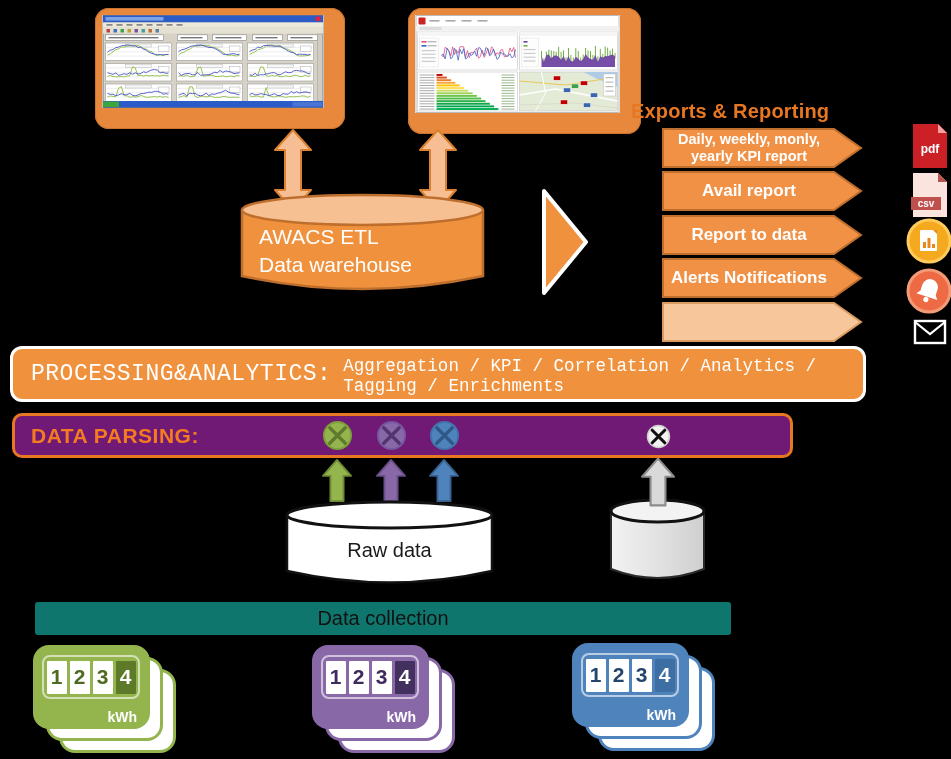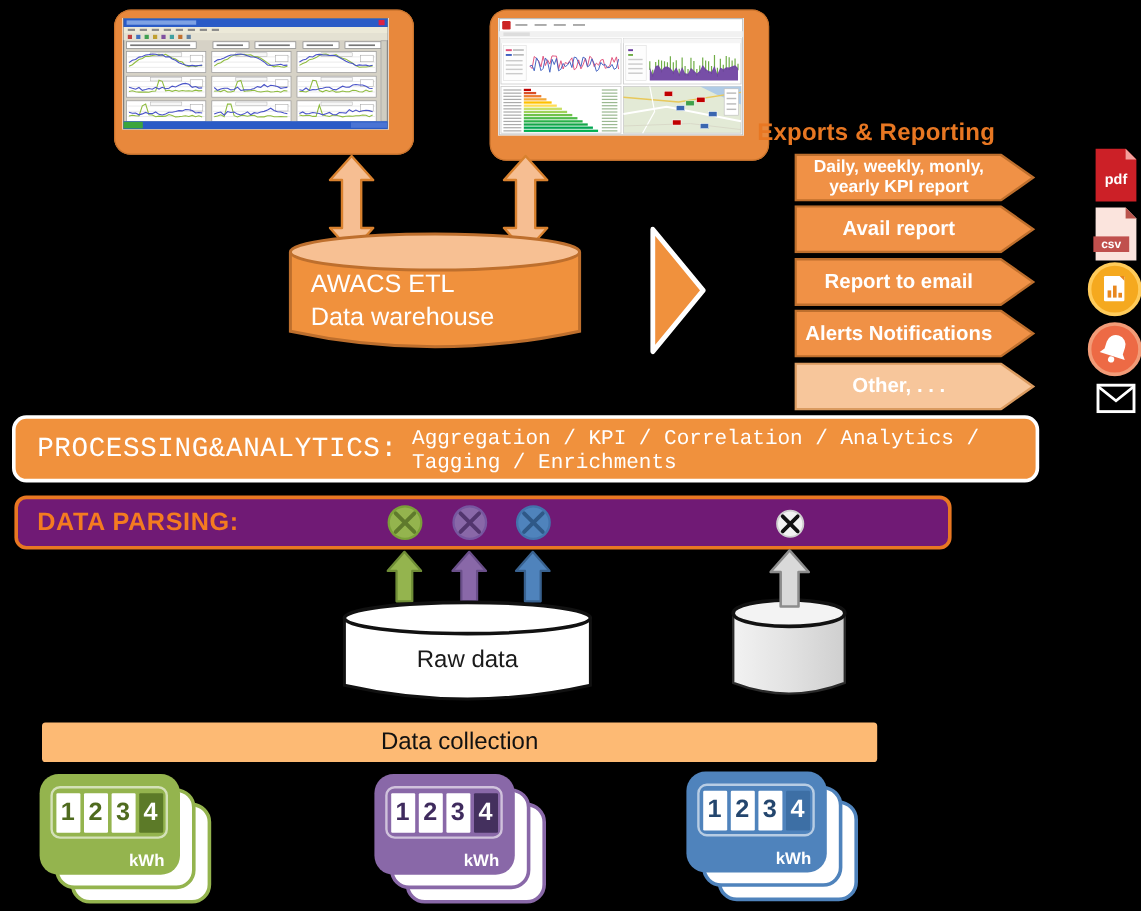--- a/index.html
+++ b/index.html
@@ -32,21 +32,21 @@
   .processing .t1{font-size:23px;letter-spacing:.5px;}
   .processing .t2{font-size:17.5px;margin-left:12px;padding-top:3px;}
 
   
   .parsing{position:absolute;left:12px;top:413px;width:781px;height:45px;box-sizing:border-box;
       background:#701a75;border:3px solid #E87722;border-radius:10px;display:flex;align-items:center;
       padding-left:16px;}
   .parsing .t1{color:#F47B20;font-size:21px;font-weight:bold;letter-spacing:.5px;}
 
   
-  .collection{position:absolute;left:35px;top:602px;width:696px;height:33px;background:#fdba74;
+  .collection{position:absolute;left:35px;top:602px;width:696px;height:33px;background:#0f766e;
       border-radius:3px;display:flex;align-items:center;justify-content:center;
       font-size:20px;color:#111;}
 
   
   .meter{position:absolute;width:145px;height:110px;}
   .meter .card{position:absolute;width:117px;height:84px;border-radius:16px;box-sizing:border-box;}
   .meter .back{background:#fff;}
   .meter .b2{left:26px;top:24px;}
   .meter .b1{left:13px;top:12px;}
   .meter .front{left:0;top:0;}
@@ -355,38 +355,35 @@
       </svg>
     <div class="lbl">
         <span>Avail report</span>
       </div>
   </div>
   <div class="export-arrow" style="left:662px;top:215px;">
     <svg width="201" height="40" viewBox="0 0 201 40">
       <polygon points="1,1 172,1 199,20 172,39 1,39" fill="#F09146" stroke="#BE6F2D" stroke-width="2"></polygon>
       </svg>
     <div class="lbl">
-        <span>Report to email</span>
+        <span>Report to data</span>
       </div>
   </div>
   <div class="export-arrow" style="left:662px;top:258px;padding-left:44px;">
     <svg width="201" height="40" viewBox="0 0 201 40">
       <polygon points="1,1 172,1 199,20 172,39 1,39" fill="#F09146" stroke="#BE6F2D" stroke-width="2"></polygon>
       </svg>
     <div class="lbl">
         <span>Alerts Notifications</span>
       </div>
   </div>
   <div class="export-arrow" style="left:662px;top:302px;">
     <svg width="201" height="40" viewBox="0 0 201 40">
       <polygon points="1,1 172,1 199,20 172,39 1,39" fill="#F7C69B" stroke="#DA9B60" stroke-width="2"></polygon>
       </svg>
-    <div class="lbl">
-        <span>Other, . . .</span>
-      </div>
   </div>
 
   <svg class="abs" style="left:911px;top:122px;" width="38" height="48" viewBox="0 0 38 48">
     <path d="M2 2 L27 2 L36 11 L36 46 L2 46 Z" fill="#CC2027"></path>
     <path d="M27 2 L27 11 L36 11 Z" fill="#F4A09C"></path>
     <text x="19" y="31" text-anchor="middle" font-size="12" font-weight="bold" fill="#fff" font-family="Liberation Sans, sans-serif">pdf</text>
   </svg>
   <svg class="abs" style="left:911px;top:171px;" width="38" height="48" viewBox="0 0 38 48">
     <path d="M2 2 L27 2 L36 11 L36 46 L2 46 Z" fill="#FBE4DD"></path>
     <path d="M27 2 L27 11 L36 11 Z" fill="#B9544C"></path>

